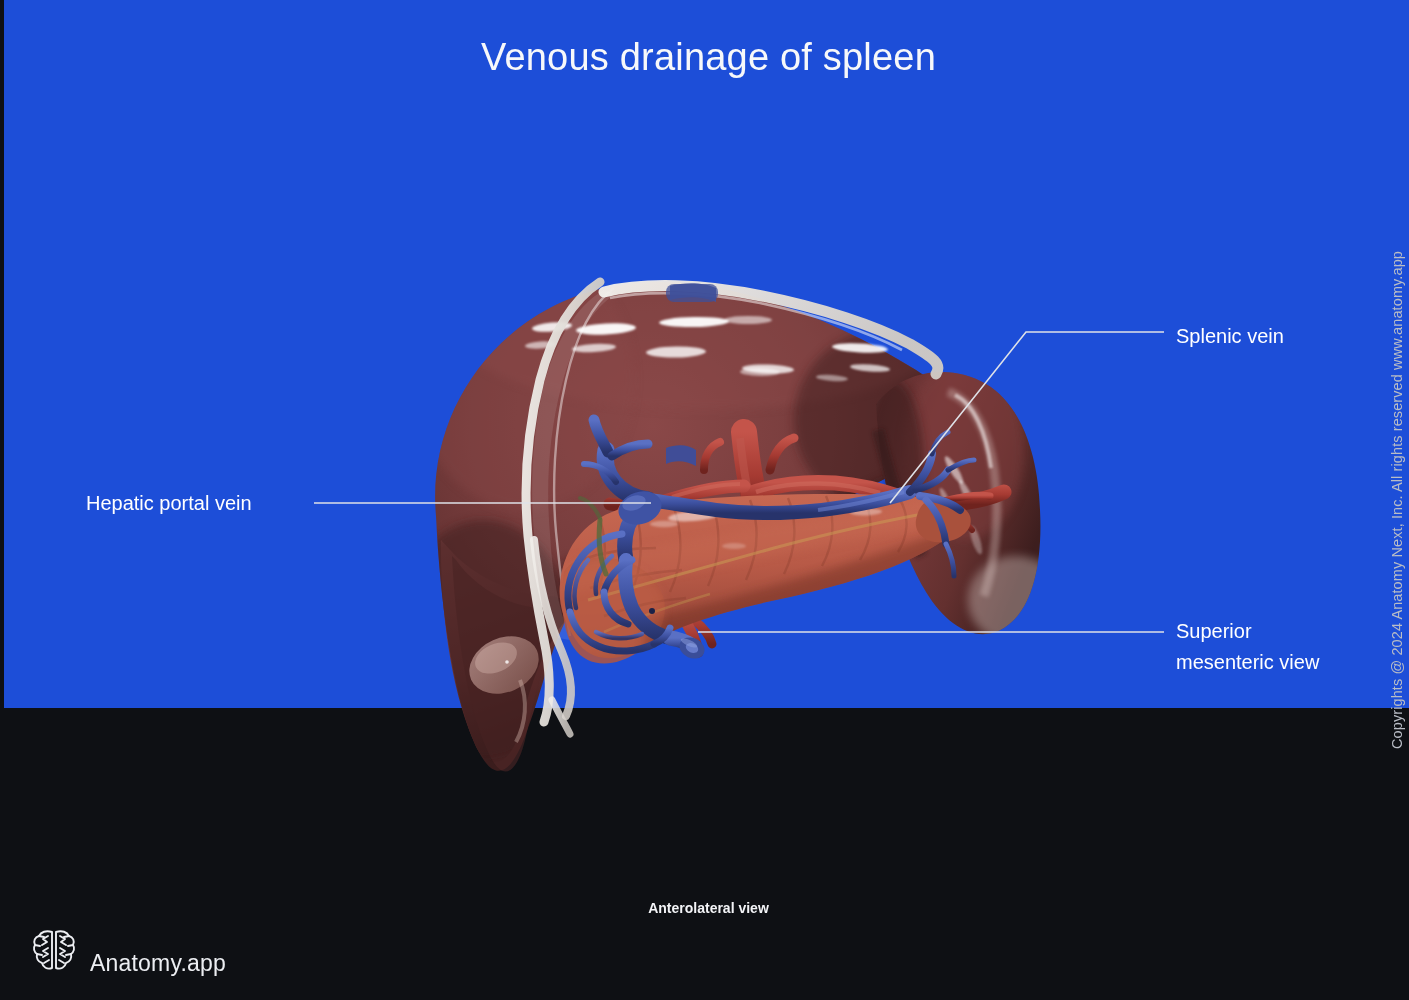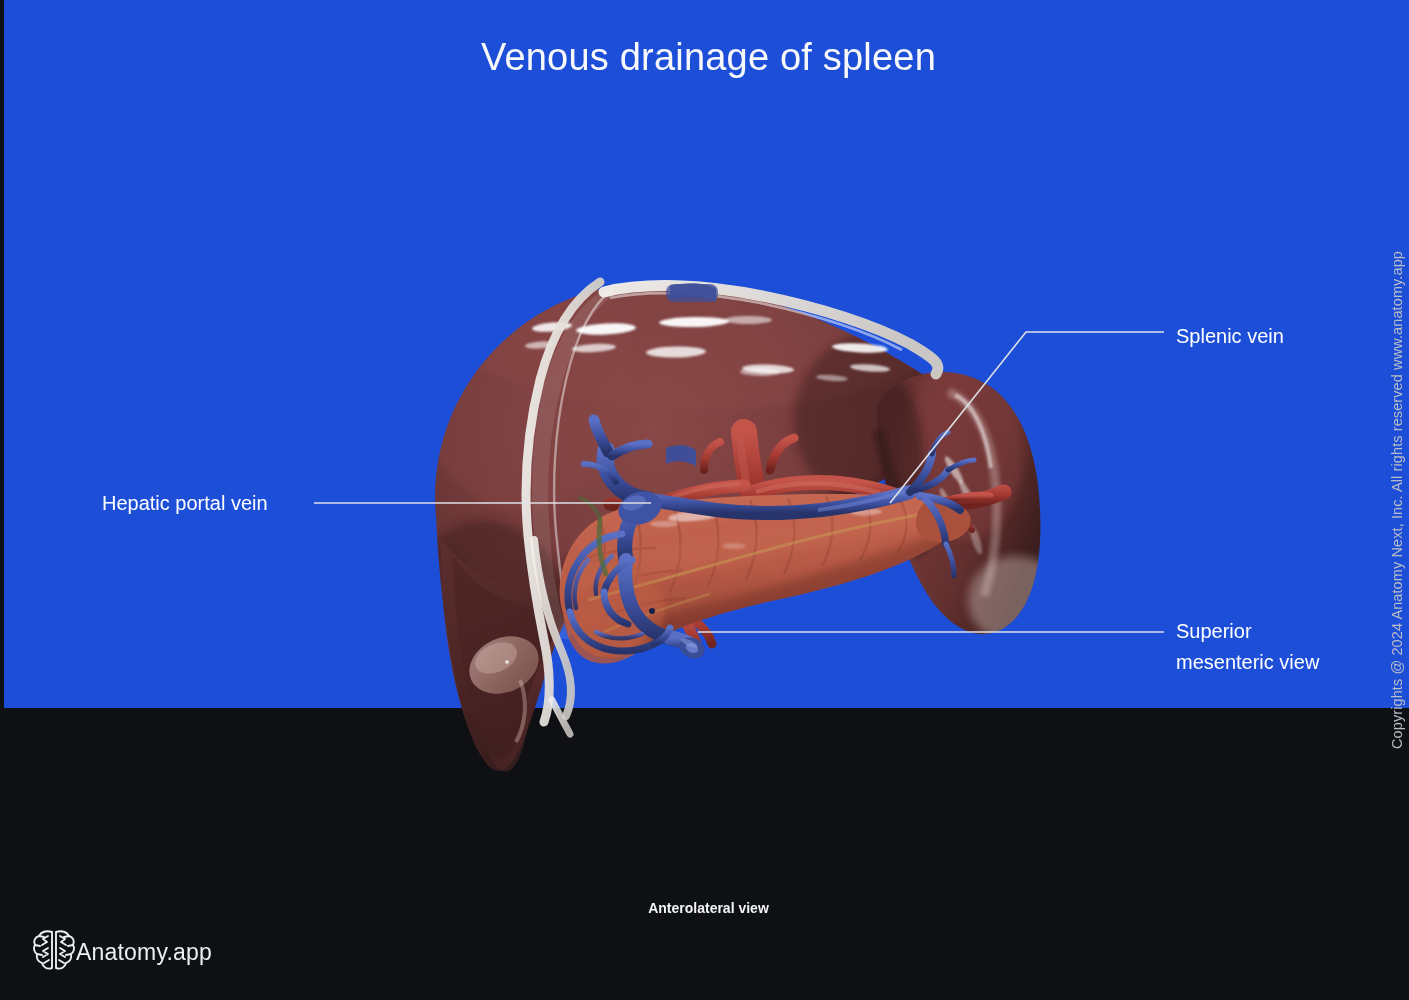--- a/index.html
+++ b/index.html
@@ -53,38 +53,38 @@
     color: #ffffff;
     font-size: 20px;
     font-weight: 400;
     line-height: 31px;
     white-space: pre-line;
   }
   .label-left {
     left: 82px;
     top: 488px;
     text-align: right;
-    margin-left: 16px;
   }
   .label-splenic {
     left: 1172px;
     top: 321px;
   }
   .label-smv {
     left: 1172px;
     top: 616px;
   }
 
   
   .logo {
     position: absolute;
     left: 28px;
     top: 927px;
     display: flex;
-    align-items: center;
+    align-items: flex-end;
+    gap: 14px;
   }
   .logo-text {
     color: #eceef2;
     font-size: 23px;
     letter-spacing: 0.2px;
   }
 
   
   .copyright {
     position: absolute;

